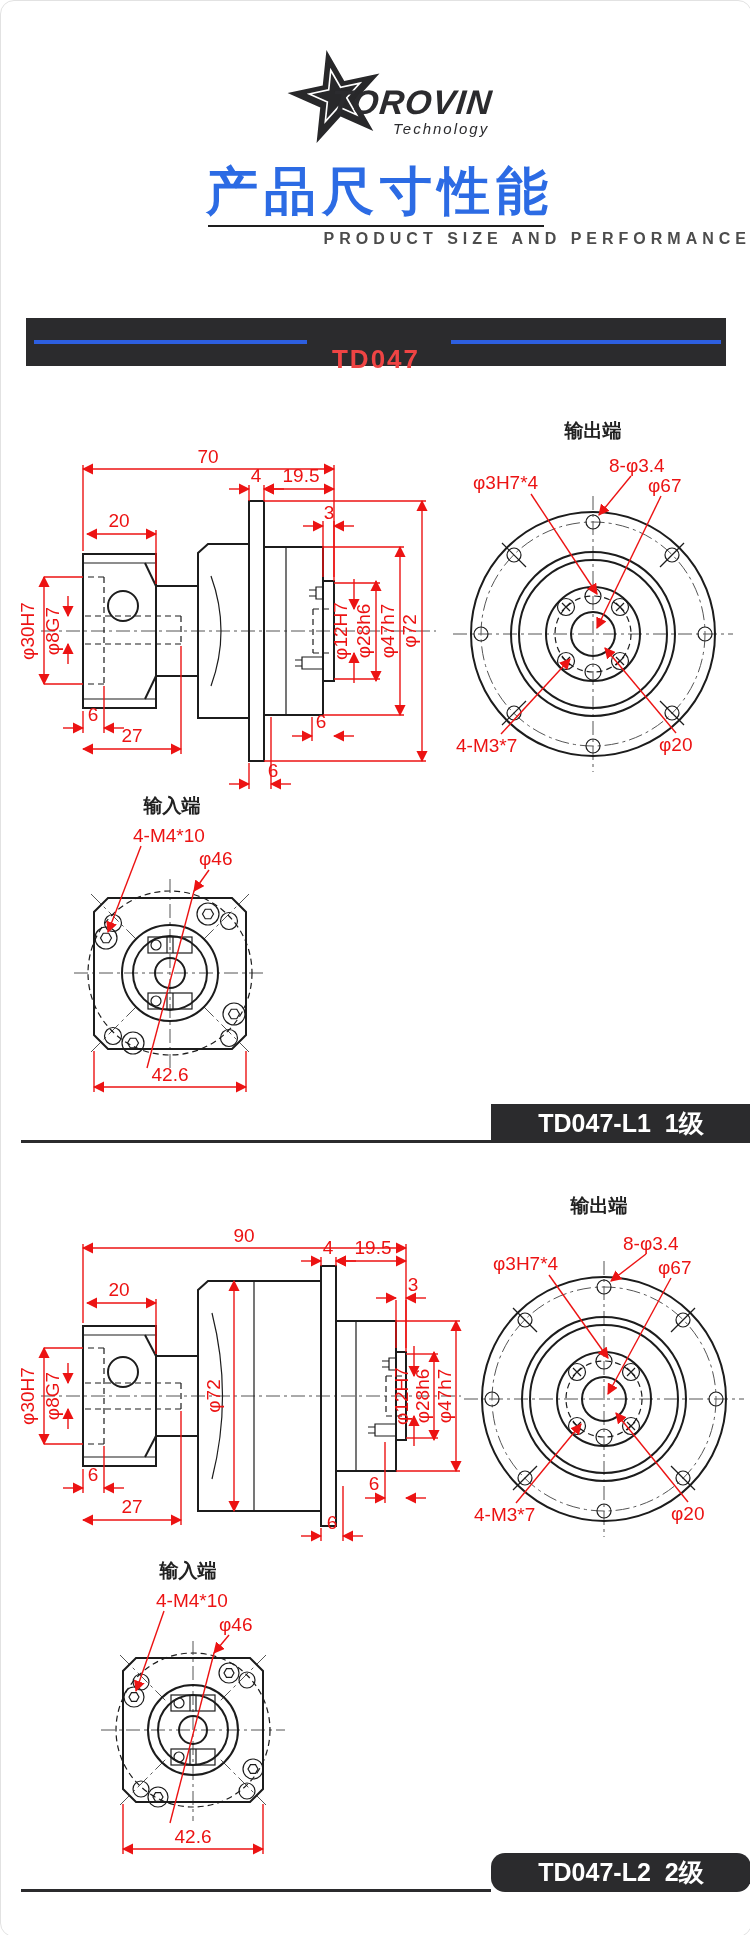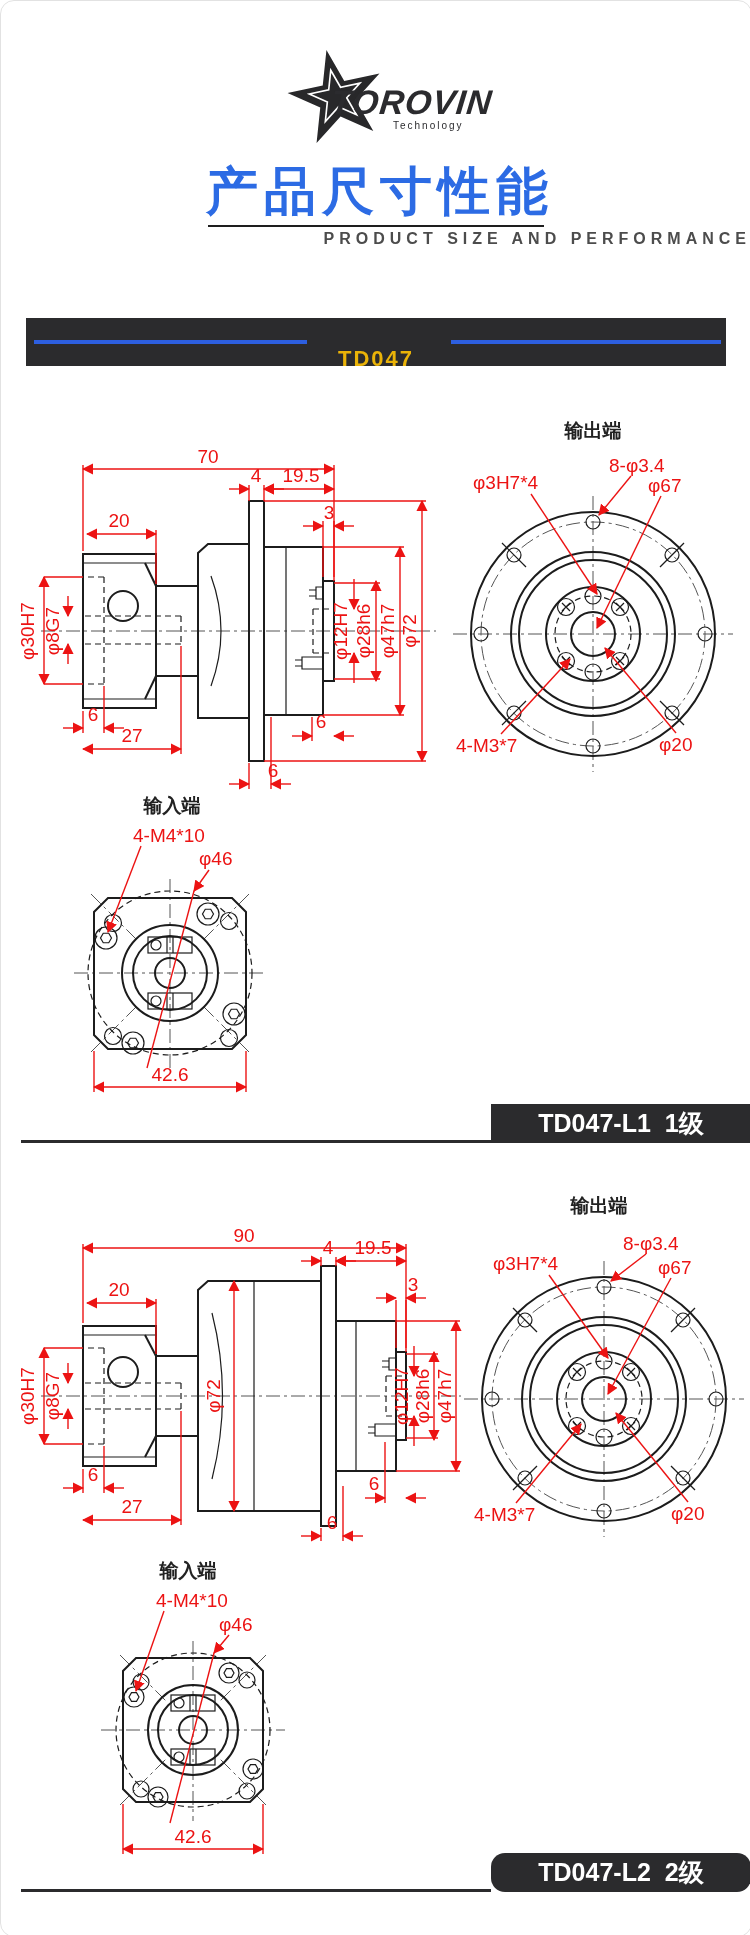--- a/index.html
+++ b/index.html
@@ -2,30 +2,30 @@
 <html><head>
 <meta charset="utf-8">
 <style>
   html,body{margin:0;padding:0;background:#fff;}
   .page{position:relative;width:750px;height:1935px;background:#fff;border:1px solid #e2e2e2;
         border-radius:14px;overflow:hidden;font-family:"Liberation Sans",sans-serif;}
   
   .logo-star{position:absolute;left:283px;top:44px;width:104px;height:100px;}
   .brand{position:absolute;left:330px;top:82px;font-size:34px;font-weight:800;font-style:italic;
          letter-spacing:1px;color:#2b2b2e;transform:skewX(-6deg);}
-  .tagline{position:absolute;left:392px;top:119px;font-size:10px;letter-spacing:2px;color:#2b2b2e;}
+  .tagline{position:absolute;left:392px;top:119px;font-size:15px;letter-spacing:2px;color:#2b2b2e;font-style:italic;}
   .cn-title{position:absolute;left:4px;top:156px;width:750px;text-align:center;font-size:52px;
             font-weight:900;color:#2c6be4;letter-spacing:6px;}
   .title-rule{position:absolute;left:207px;top:224px;width:336px;height:2px;background:#1e1e1e;}
   .en-sub{position:absolute;left:0;top:229px;width:750px;text-align:right;font-size:16px;
           letter-spacing:5px;color:#4c4c4c;font-weight:600;}
   
   .model-bar{position:absolute;left:25px;top:317px;width:700px;height:48px;background:#2b2b2d;
              display:flex;align-items:center;justify-content:center;}
-  .model-bar .txt{color:#eab308;font-size:22px;font-weight:700;letter-spacing:2px;margin-top:34px;}
+  .model-bar .txt{color:#ef4444;font-size:26px;font-weight:700;letter-spacing:2px;margin-top:34px;}
   .blue-line{position:absolute;top:22px;height:4px;background:#2d5fe0;}
   .bl-left{left:8px;width:273px;}
   .bl-right{left:425px;width:270px;}
   
   .badge{position:absolute;width:260px;height:39px;background:#2b2b2d;color:#fff;display:flex;
          align-items:center;justify-content:center;gap:14px;font-size:25px;font-weight:700;}
   .badge-line{position:absolute;height:3px;background:#2b2b2d;}
   
   svg{position:absolute;overflow:visible;}
   .o{fill:none;stroke:#1c1c1c;stroke-width:2;}

